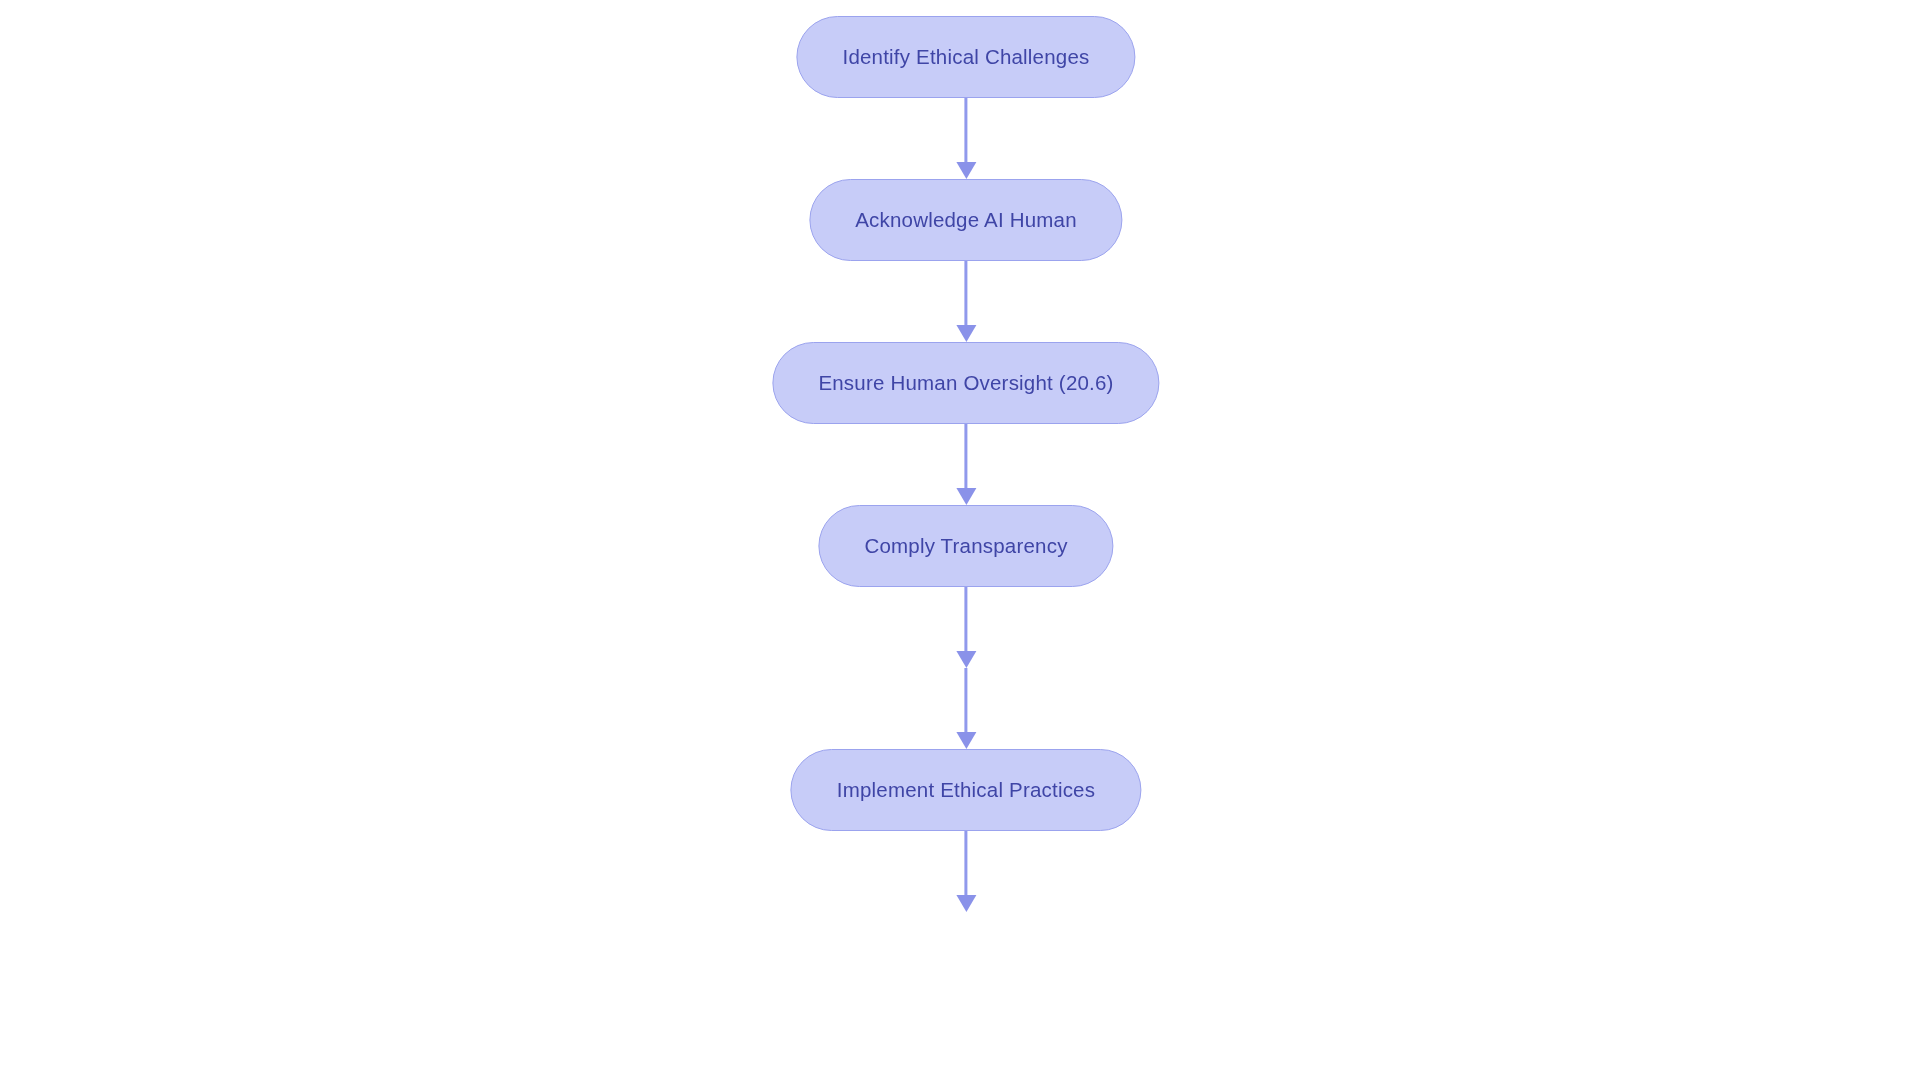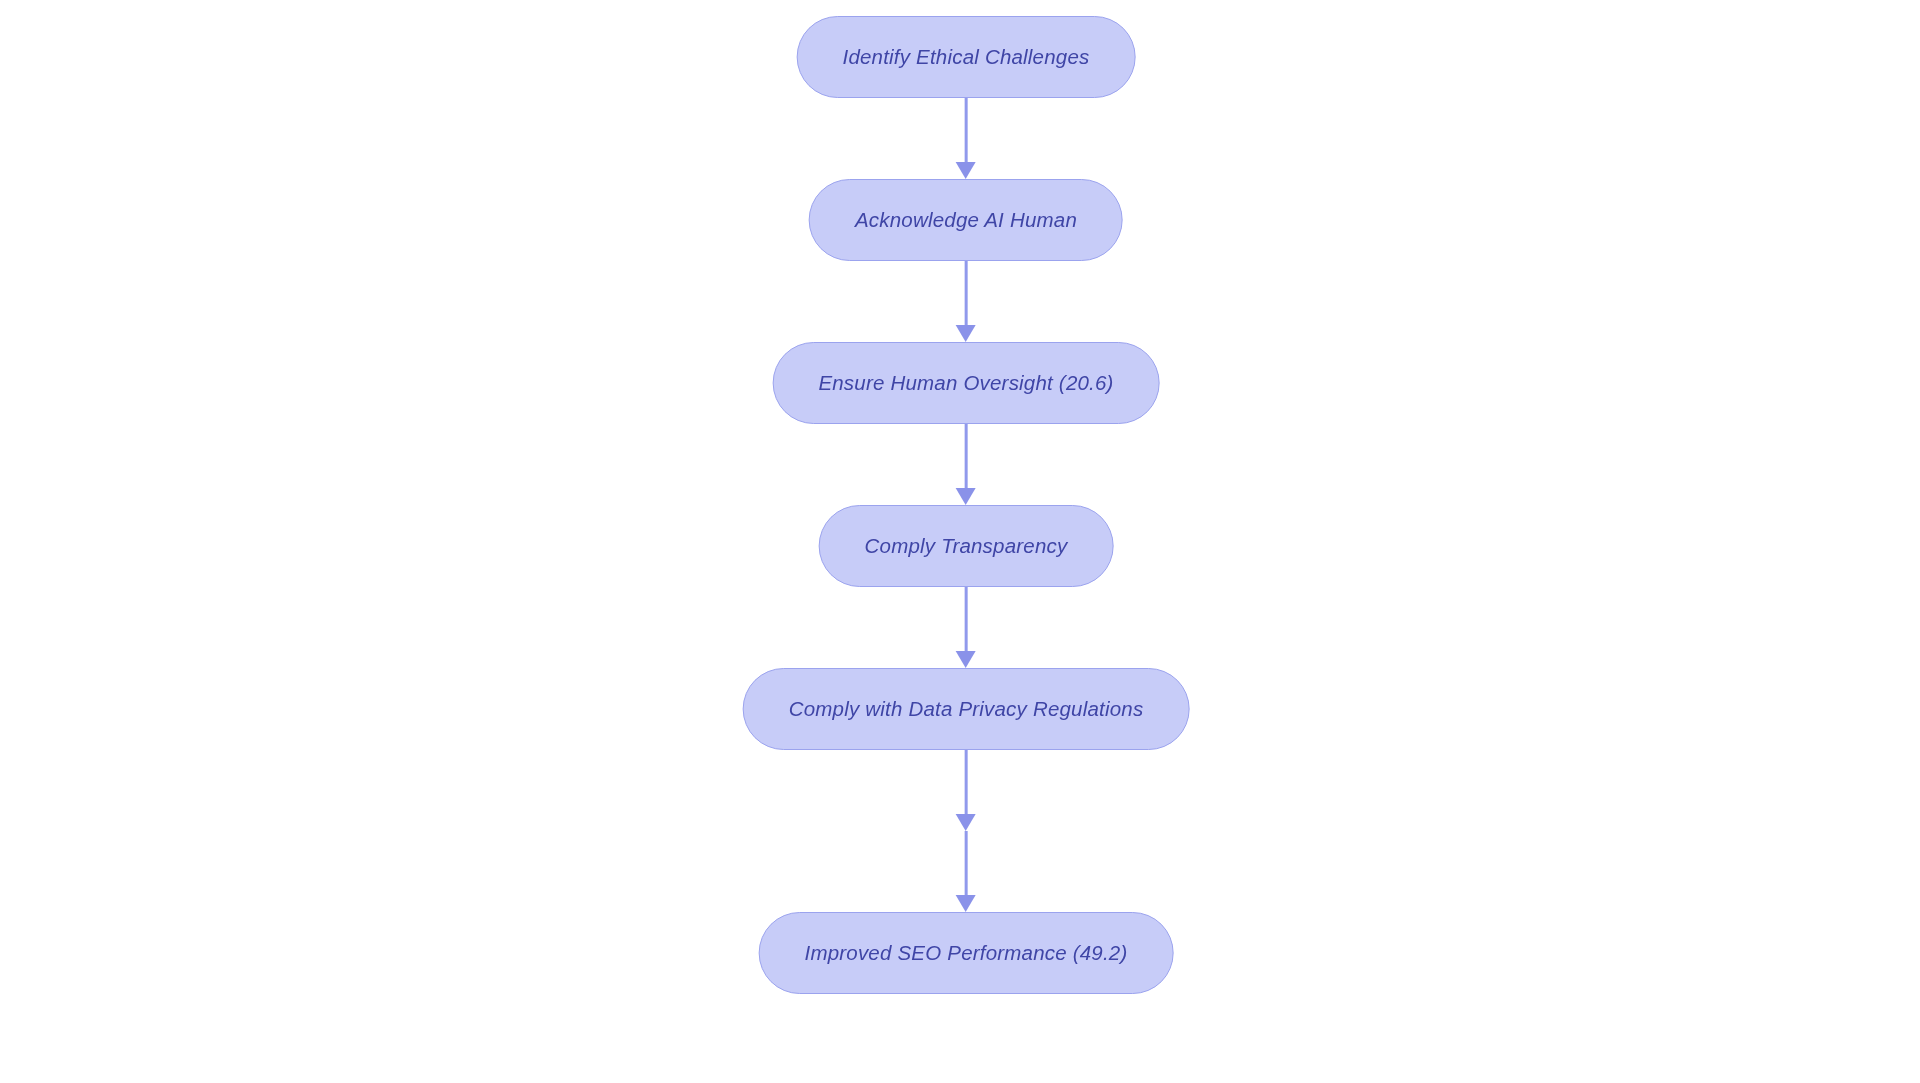--- a/index.html
+++ b/index.html
@@ -9,21 +9,20 @@
     width: 1920px;
     height: 1083px;
     overflow: hidden;
     font-family: "Liberation Sans", sans-serif;
   }
   .canvas {
     position: relative;
     width: 1920px;
     height: 1083px;
     background: #ffffff;
-    font-style: italic;
   }
   .flow {
     position: absolute;
     top: 16px;
     left: 966px;
     transform: translateX(-50%);
     display: flex;
     flex-direction: column;
     align-items: center;
   }
@@ -92,29 +91,28 @@
       <div class="head"></div>
     </div>
 
     <div class="node">Comply Transparency</div>
 
     <div class="arrow">
       <div class="stem"></div>
       <div class="head"></div>
     </div>
 
-    <div class="node">Comply with Data Privacy Regulations</div>
+
+    <div class="arrow">
+      <div class="stem"></div>
+      <div class="head"></div>
+    </div>
+
+    <div class="node">Implement Ethical Practices</div>
 
     <div class="arrow">
       <div class="stem"></div>
       <div class="head"></div>
     </div>
 
 
-    <div class="arrow">
-      <div class="stem"></div>
-      <div class="head"></div>
-    </div>
-
-    <div class="node">Improved SEO Performance (49.2)</div>
-
   </div>
 </div>
 
 </body></html>

